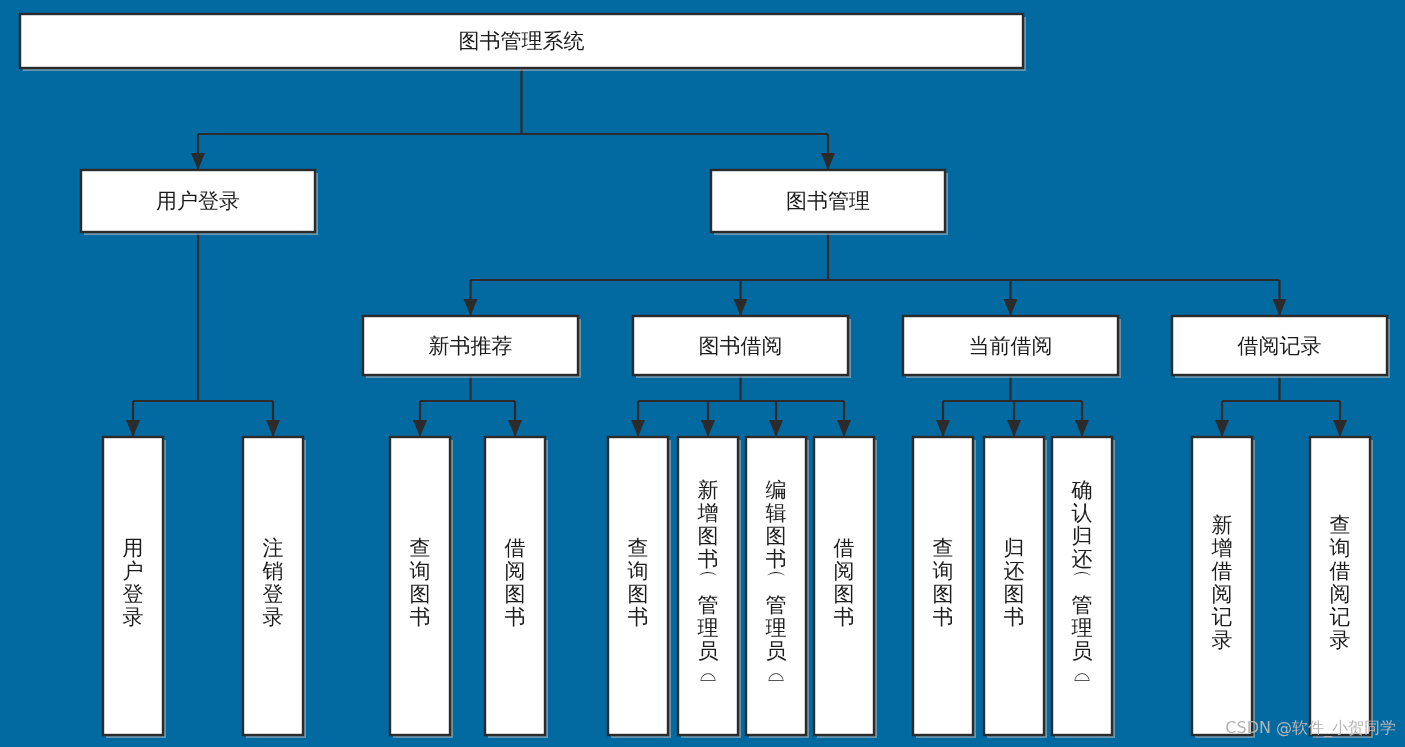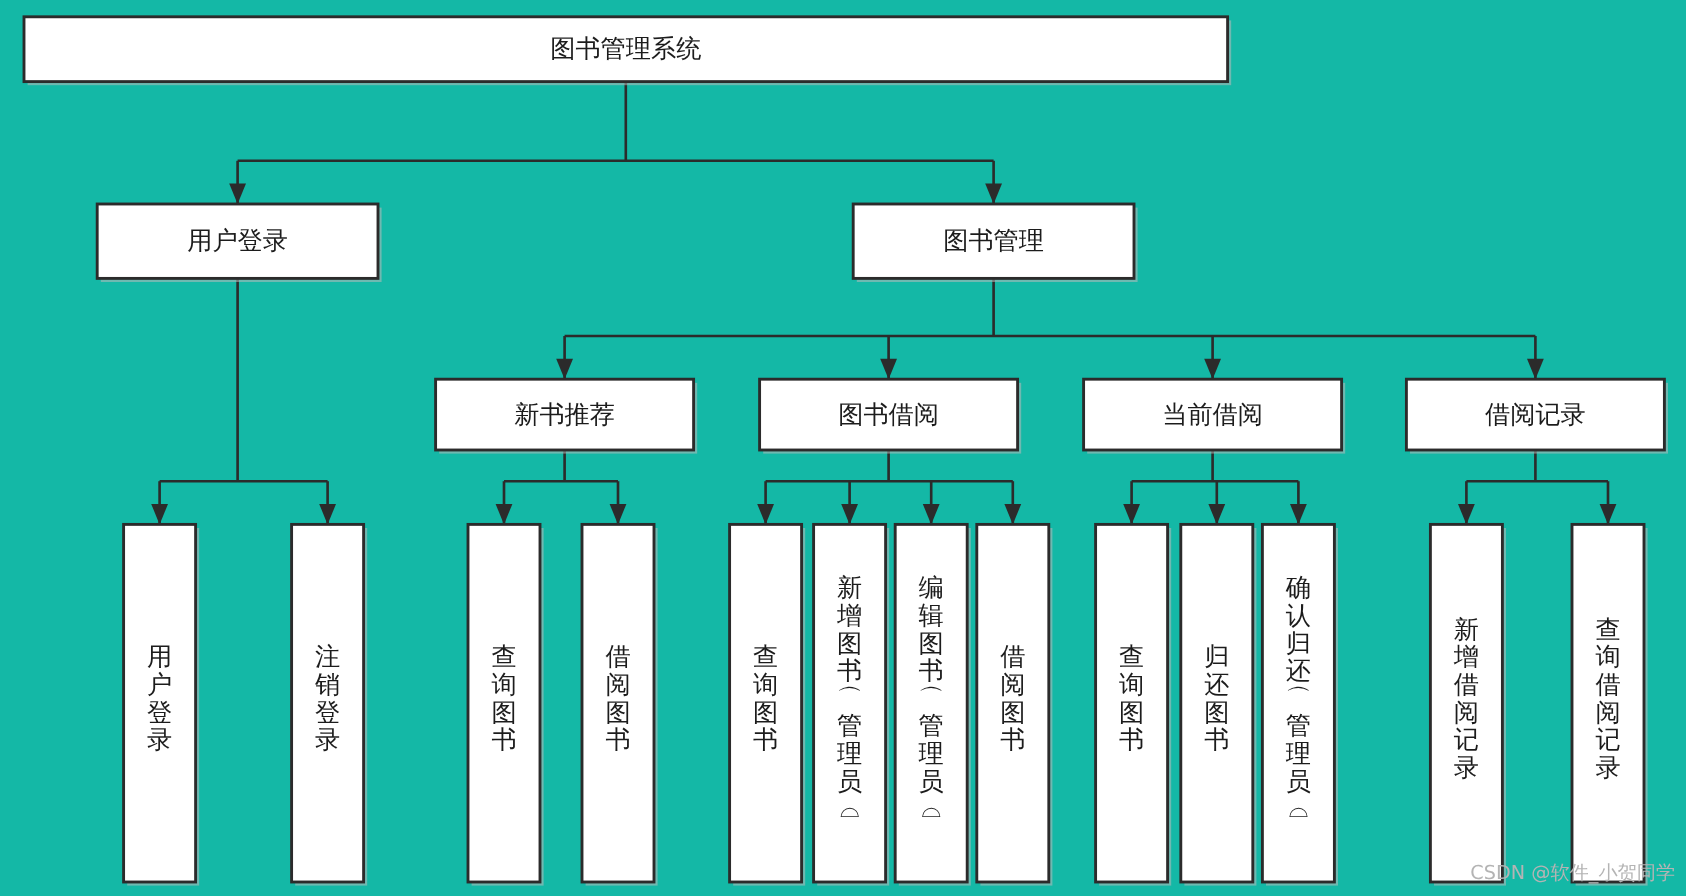--- a/index.html
+++ b/index.html
@@ -8,21 +8,21 @@
     padding: 0;
     background: #ffffff;
   }
   body {
     font-family: "DejaVu Sans", "Liberation Sans", sans-serif;
   }
   #diagram-root {
     position: relative;
     width: 1405px;
     height: 747px;
-    background: #14b8a6;
+    background: #0369a1;
     overflow: hidden;
   }
   svg#tree-svg {
     position: absolute;
     left: 0;
     top: 0;
     width: 1405px;
     height: 747px;
     display: block;
   }

